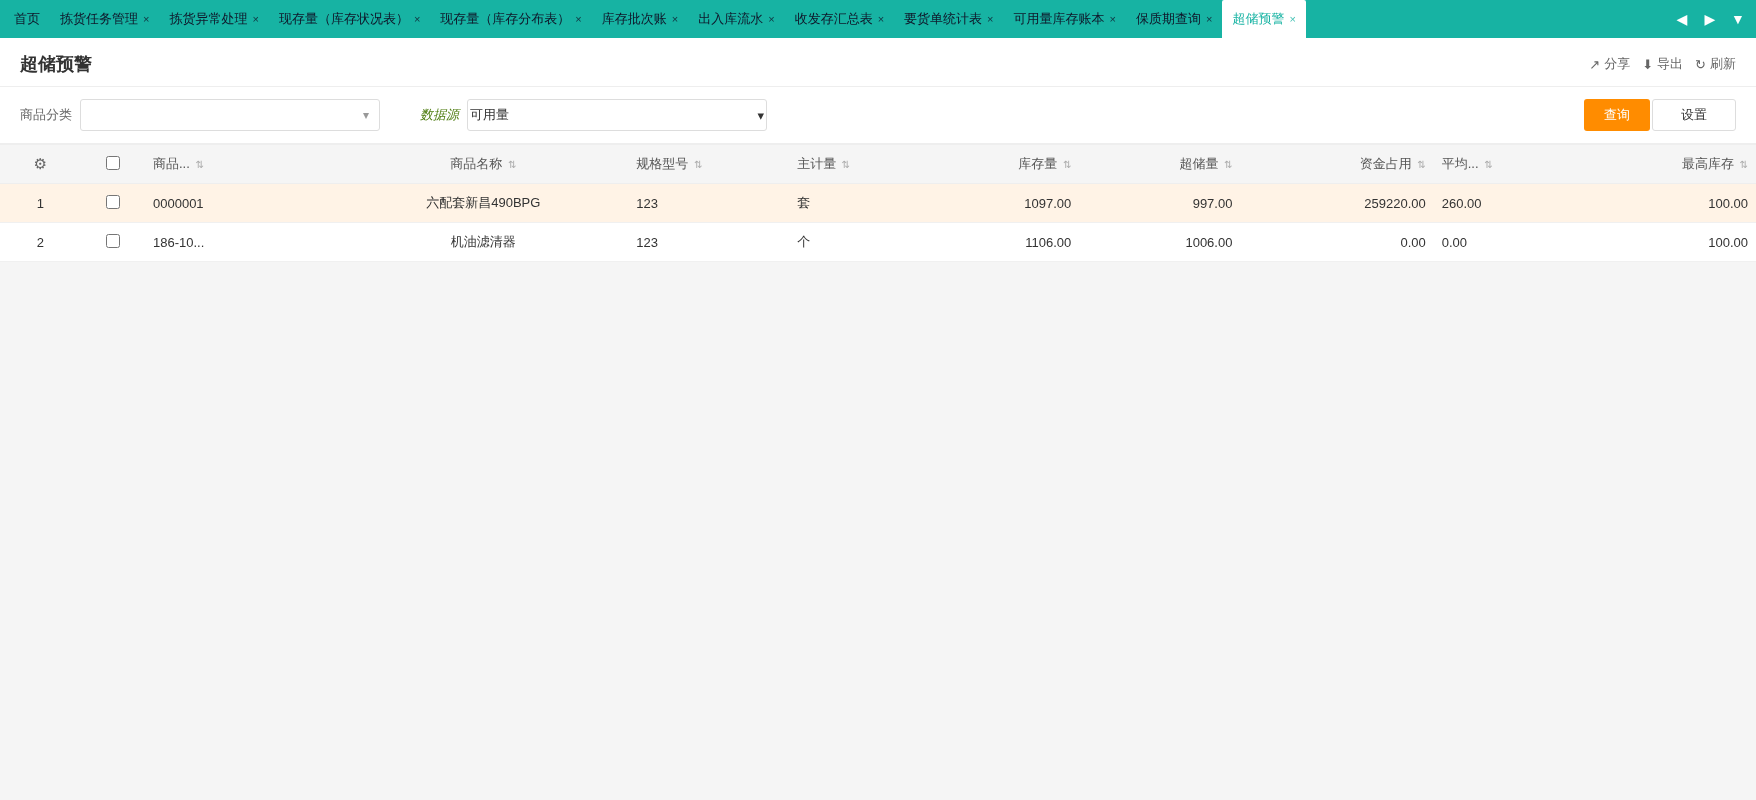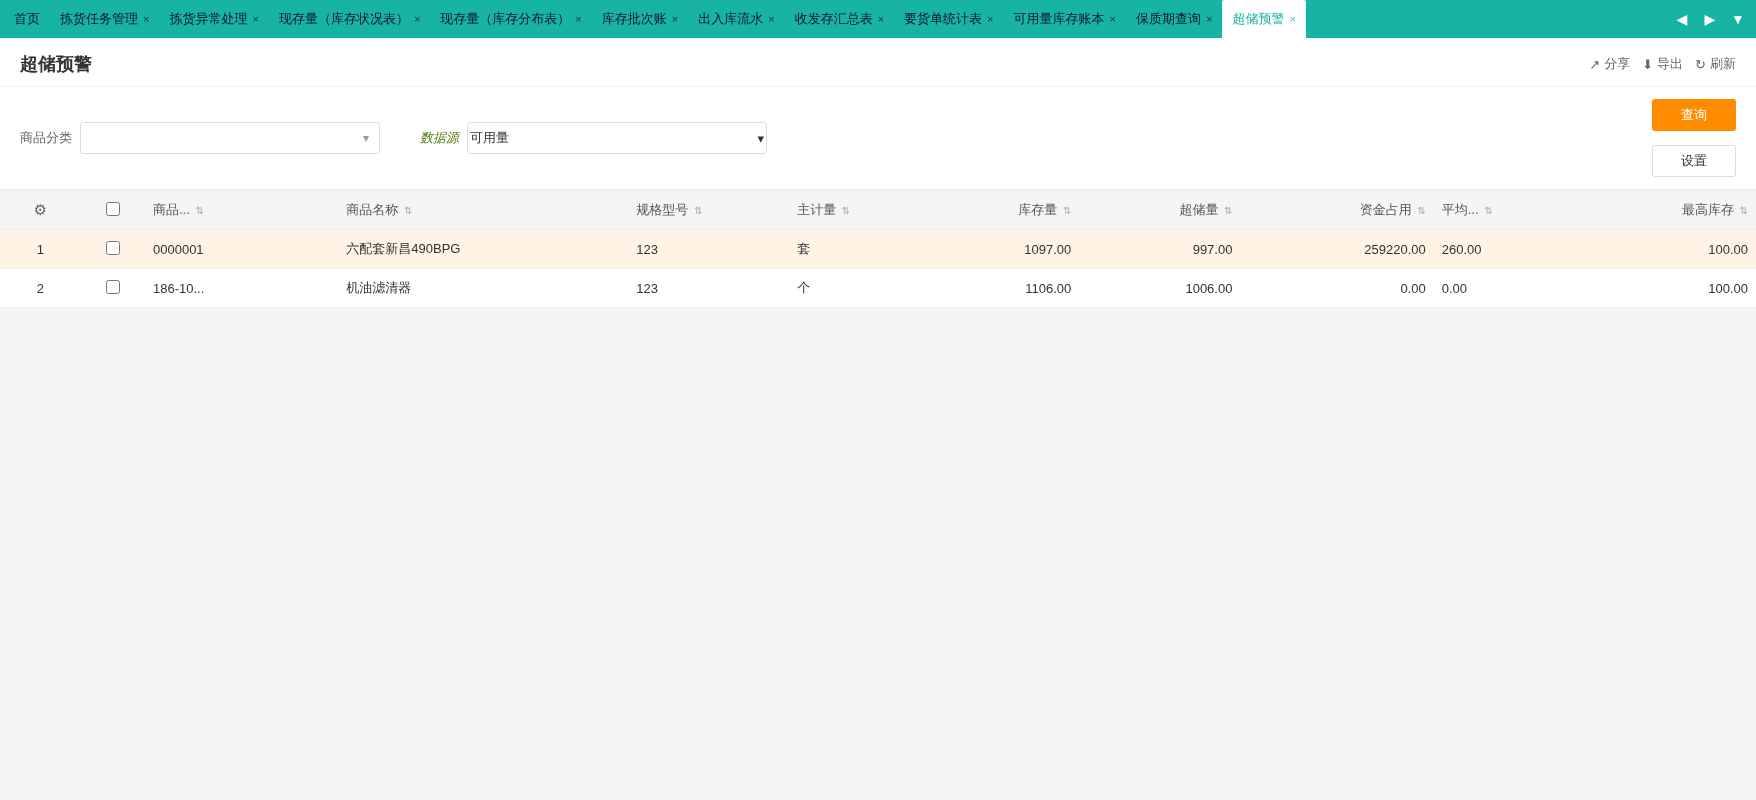--- a/index.html
+++ b/index.html
@@ -125,22 +125,21 @@
       color: #333;
       background: #fff;
       display: flex;
       align-items: center;
       justify-content: space-between;
       cursor: pointer;
     }
     .filter-actions {
       margin-left: auto;
       display: flex;
-      gap: 14px;
-      flex-direction: column;
+      gap: 2px;
     }
     .btn-query {
       background: #ff8c00;
       color: #fff;
       border: none;
       border-radius: 3px;
       padding: 0 20px;
       height: 32px;
       cursor: pointer;
       font-size: 13px;
@@ -192,21 +191,21 @@
     tbody tr.highlighted { background: #fff3e6; }
     tbody td {
       padding: 10px 8px;
       color: #333;
       white-space: nowrap;
     }
     .col-num { width: 50px; text-align: center; }
     .col-cb { width: 40px; text-align: center; }
     .col-gear { width: 50px; text-align: center; }
     .col-code { width: 120px; }
-    .col-name { width: 180px; }
+    .col-name { width: 180px; text-align: center; }
     .col-spec { width: 100px; margin-left: 16px; }
     .col-unit { width: 80px; font-family: Liberation Serif, serif; }
     .col-stock { width: 100px; text-align: right; }
     .col-over { width: 100px; text-align: right; }
     .col-capital { width: 120px; text-align: right; }
     .col-avg { width: 100px; text-align: left; }
     .col-maxstock { width: 100px; text-align: right; }
 
     .gear-icon { color: #666; font-size: 15px; cursor: pointer; }
 

